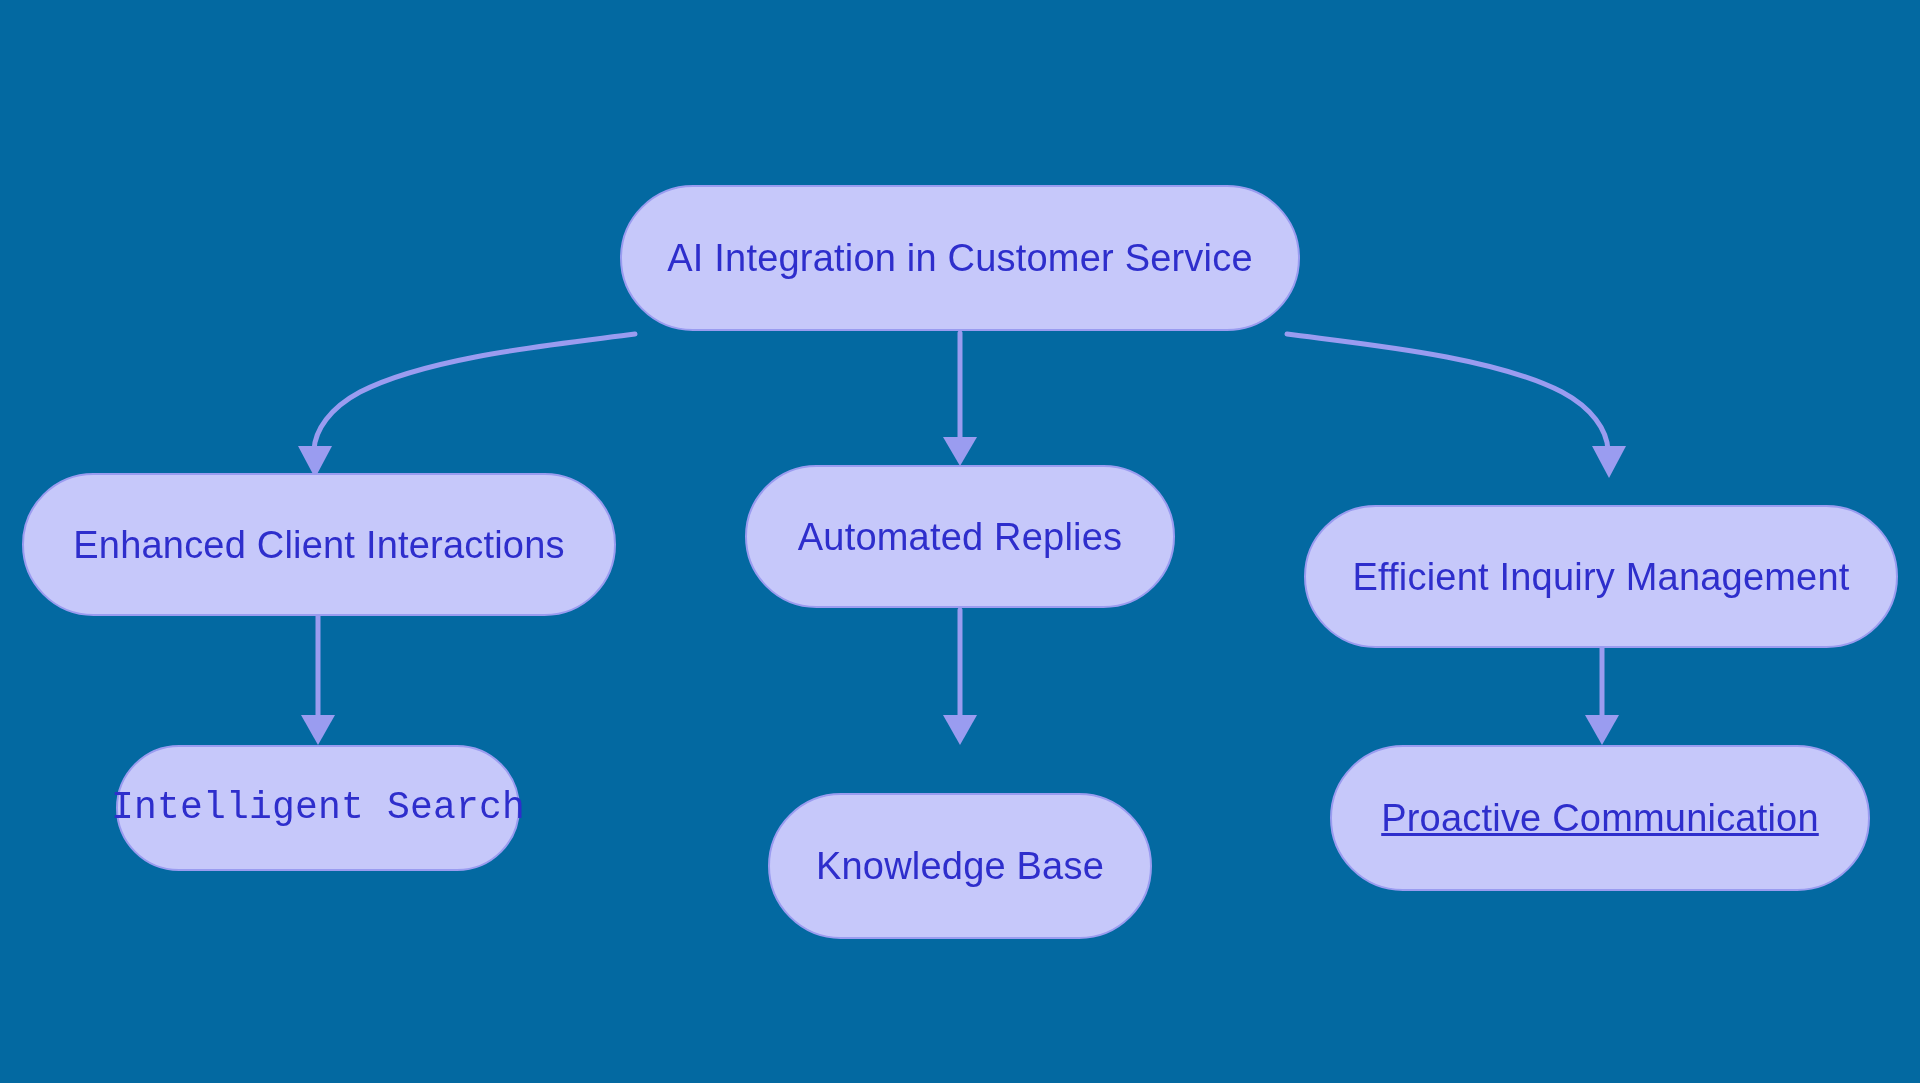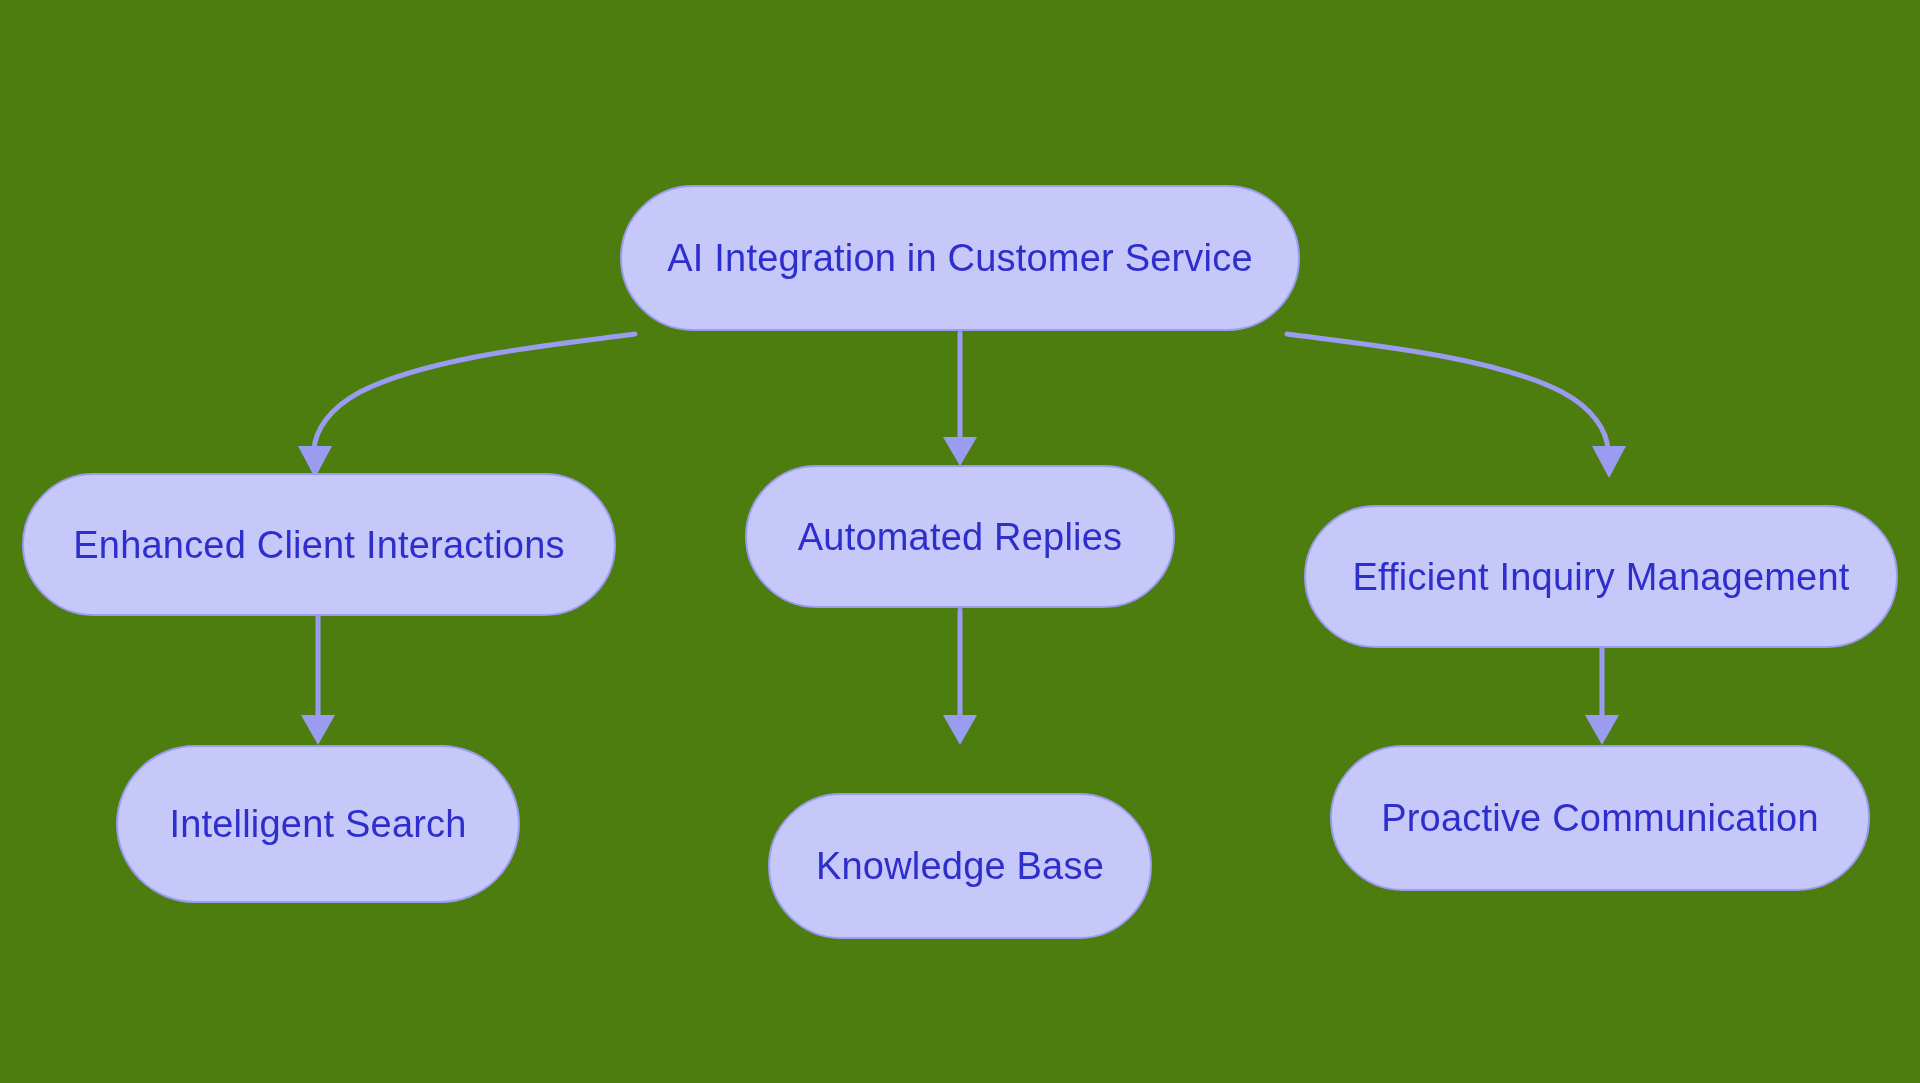--- a/index.html
+++ b/index.html
@@ -8,21 +8,21 @@
     padding: 0;
     background: #ffffff;
   }
   body {
     font-family: "Liberation Sans", sans-serif;
   }
   #canvas {
     position: relative;
     width: 1920px;
     height: 1083px;
-    background: #4d7c0f;
+    background: #0369a1;
     overflow: hidden;
   }
   #edge-layer {
     position: absolute;
     left: 0;
     top: 0;
     width: 1920px;
     height: 1083px;
     pointer-events: none;
   }
@@ -76,37 +76,39 @@
     width: 594px;
     height: 143px;
     font-size: 38px;
     margin-top: 40px;
   }
   
   .node-l3-left {
     left: 116px;
     top: 745px;
     width: 404px;
-    height: 158px;
+    height: 126px;
     font-size: 38px;
+    font-family: Liberation Mono, monospace;
   }
   .node-l3-mid {
     left: 768px;
     top: 745px;
     width: 384px;
     height: 146px;
     font-size: 38px;
     margin-top: 48px;
   }
   .node-l3-right {
     left: 1330px;
     top: 745px;
     width: 540px;
     height: 146px;
     font-size: 38px;
+    text-decoration: underline;
   }
 </style>
 </head>
 <body>
 
 <div id="canvas">
 
   <svg id="edge-layer" viewBox="0 0 1920 1083" width="1920" height="1083" xmlns="http://www.w3.org/2000/svg">
 
     <g>

